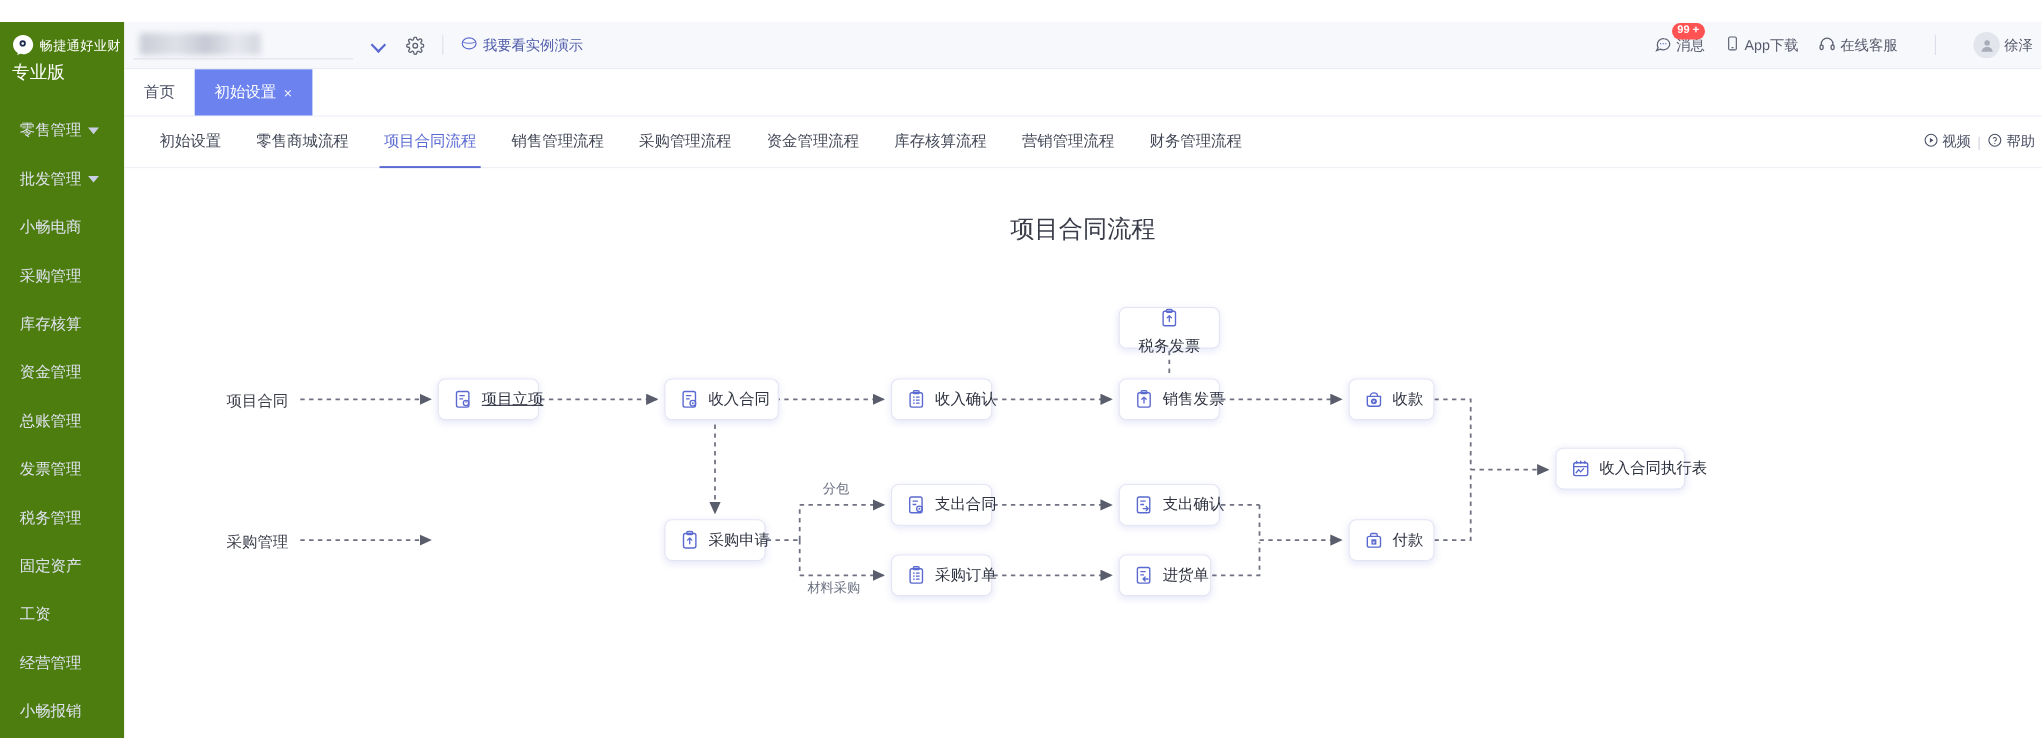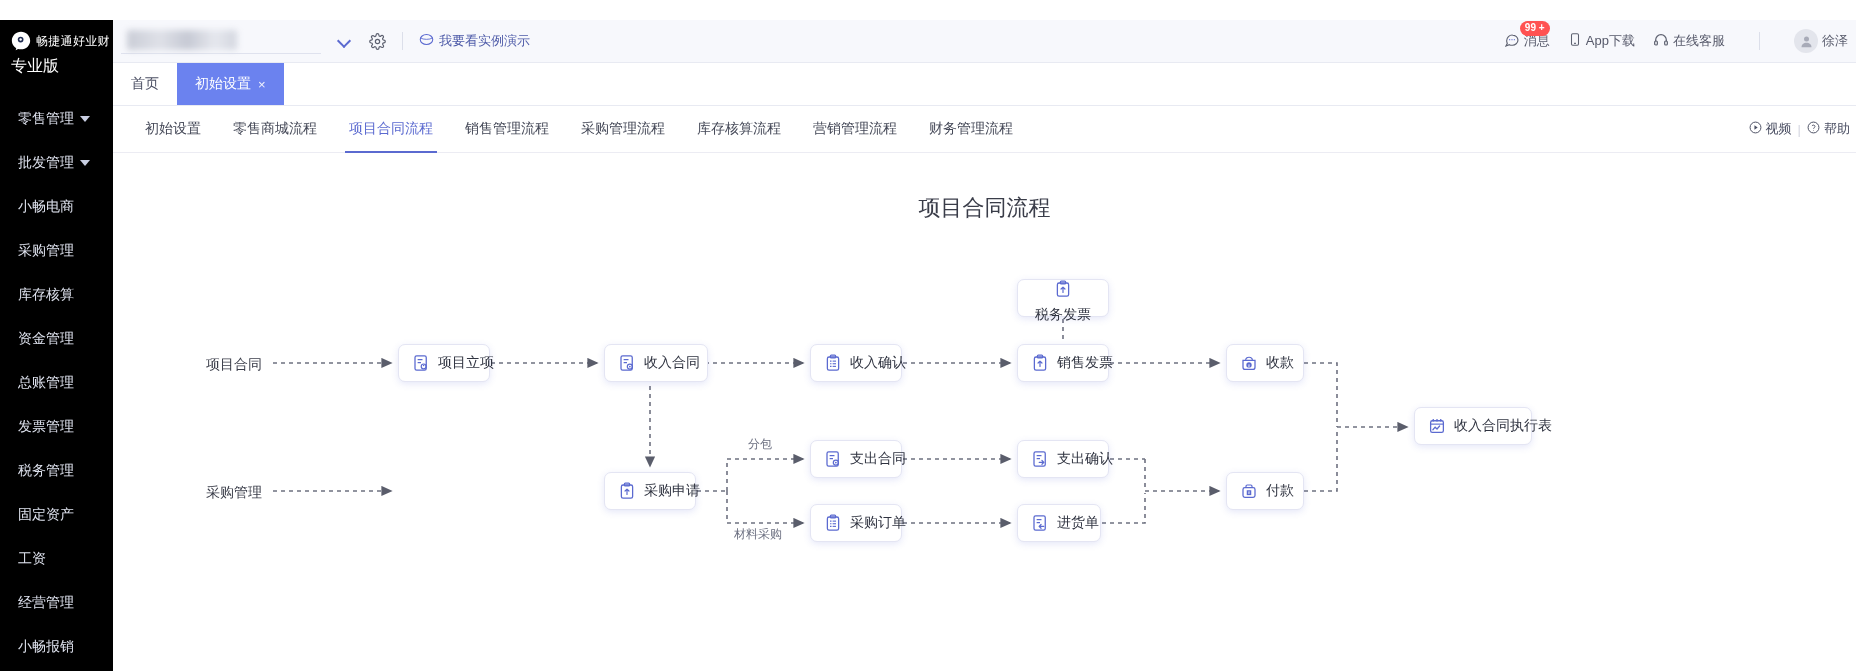--- a/index.html
+++ b/index.html
@@ -6,21 +6,21 @@
   html, body {
     width: 1856px; height: 671px;
     font-family: "Liberation Sans", "DejaVu Sans", sans-serif;
     background: #ffffff; overflow: hidden;
   }
   #app { position: relative; width: 1856px; height: 671px; background: #fff; }
 
   
   .sidebar {
     position: absolute; left: 0; top: 20px; width: 113px; height: 651px;
-    background: #000000;
+    background: #4d7c0f;
   }
   .brand { padding: 10px 0 0 10px; }
   .brand-row { display: flex; align-items: center; gap: 4px; }
   .brand-logo { width: 22px; height: 22px; flex: none; }
   .brand-name {
     color: #ffffff; font-size: 12px; letter-spacing: .3px;
     white-space: nowrap; overflow: hidden;
   }
   .brand-sub { color: #ffffff; font-size: 16px; margin-top: 4px; padding-left: 1px; }
 
@@ -298,20 +298,23 @@
         <div class="stab active">
           <span>项目合同流程</span>
         </div>
         <div class="stab">
           <span>销售管理流程</span>
         </div>
         <div class="stab">
           <span>采购管理流程</span>
         </div>
         <div class="stab">
+          <span>资金管理流程</span>
+        </div>
+        <div class="stab">
           <span>库存核算流程</span>
         </div>
         <div class="stab">
           <span>营销管理流程</span>
         </div>
         <div class="stab">
           <span>财务管理流程</span>
         </div>
       </div>
     <div class="sub-right">
@@ -388,21 +391,21 @@
 
     <div id="swimlanes">
         <div class="swim" style="left: 93px; top: 203px;">项目合同</div>
         <div class="swim" style="left: 93px; top: 331px;">采购管理</div>
       </div>
     <div id="edge-labels">
         <div class="edge-label" style="left: 635px; top: 283px;">分包</div>
         <div class="edge-label" style="left: 621px; top: 373px;">材料采购</div>
       </div>
     <div id="nodes">
-        <div class="node" style="left: 285px; top: 191px; width: 92px;">
+        <div class="node" style="left: 285px; top: 191px; width: 92px; text-decoration: underline;">
           <span style="display: flex;">
             <svg class="nicon" viewBox="0 0 24 24">
               <rect x="4" y="2.5" width="15" height="19" rx="2.2" fill="none" stroke="#5b6ad0" stroke-width="1.7"></rect>
               <line x1="7.5" y1="7.5" x2="14" y2="7.5" stroke="#5b6ad0" stroke-width="1.6"></line>
               <line x1="7.5" y1="11.5" x2="12" y2="11.5" stroke="#5b6ad0" stroke-width="1.6"></line>
               <circle cx="15.5" cy="16.5" r="3.2" fill="none" stroke="#5b6ad0" stroke-width="1.6"></circle>
               <circle cx="15.5" cy="15.3" r="1" fill="#5b6ad0"></circle>
             </svg>
           </span>
           <span>项目立项</span>

